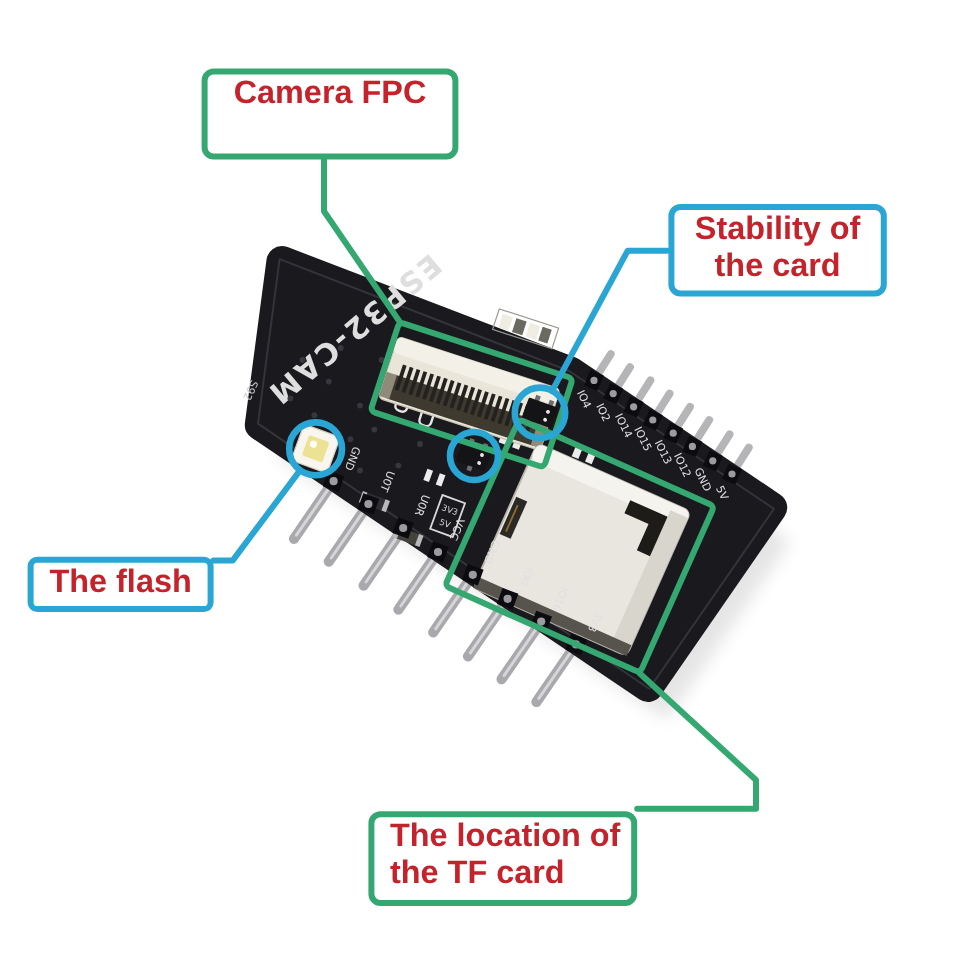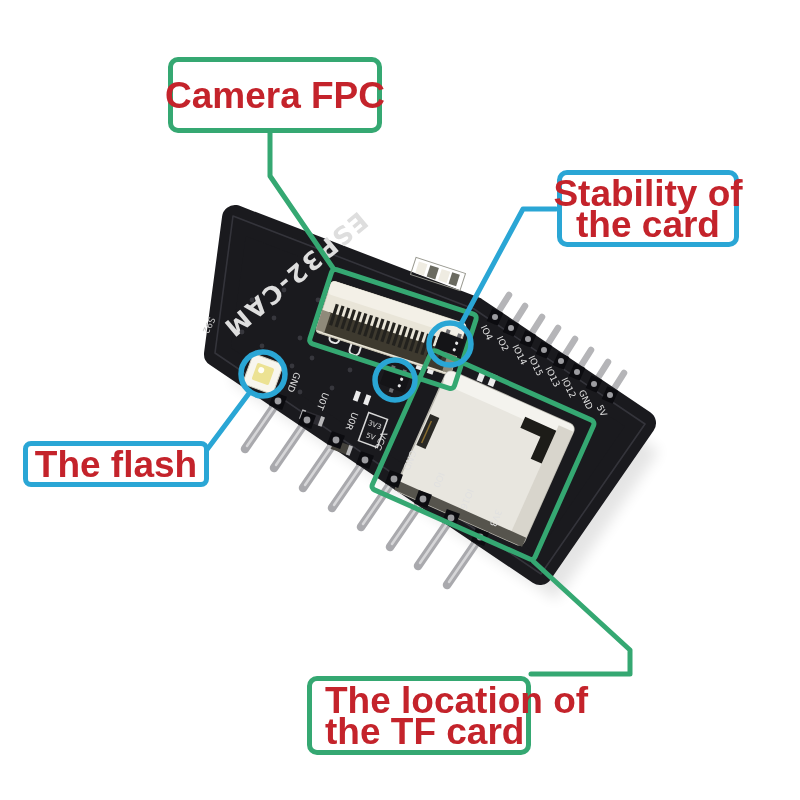--- a/index.html
+++ b/index.html
@@ -1,22 +1,22 @@
 <!DOCTYPE html>
 <html><head>
 <meta charset="utf-8">
 <style>
   html,body{margin:0;padding:0;background:#ffffff;}
   #canvas{position:relative;width:800px;height:800px;background:#ffffff;overflow:hidden;
           font-family:"Liberation Sans",sans-serif;}
   #board-svg{position:absolute;left:0;top:0;}
   svg text{font-family:"DejaVu Sans",sans-serif;}
   .callout{position:absolute;box-sizing:border-box;background:#ffffff;border-radius:10px;
-           display:flex;flex-direction:column;justify-content:center;align-items:center;
-           color:#c4232b;font-size:37px;line-height:31px;font-weight:600;text-align:center;}
+           display:flex;flex-direction:column;align-items:center;
+           color:#c4232b;font-size:27px;line-height:31px;font-weight:600;text-align:center;}
   .callout.green{border:5px solid #35a872;}
   .callout.blue{border:5px solid #2aa6d5;}
   .callout.left-align{align-items:flex-start;text-align:left;padding-left:13px;margin-top:44px;}
   .callout span{display:block;white-space:nowrap;}
 </style>
 </head>
 <body>
 
 <div id="canvas">
 
@@ -280,21 +280,21 @@
 
   <div class="callout green" style="left:168px;top:57px;width:214px;height:76px">
     <span>Camera FPC</span>
   </div>
 
   <div class="callout blue" style="left:557px;top:170px;width:182px;height:77px">
     <span>Stability of</span>
     <span>the card</span>
   </div>
 
-  <div class="callout blue" style="left:23px;top:441px;width:186px;height:46px;border-radius:8px">
+  <div class="callout blue" style="left:23px;top:464px;width:155px;height:46px;border-radius:8px">
     <span>The flash</span>
   </div>
 
   <div class="callout green left-align" style="left:307px;top:632px;width:224px;height:79px">
     <span>The location of</span>
     <span>the TF card</span>
   </div>
 
 </div>
 

